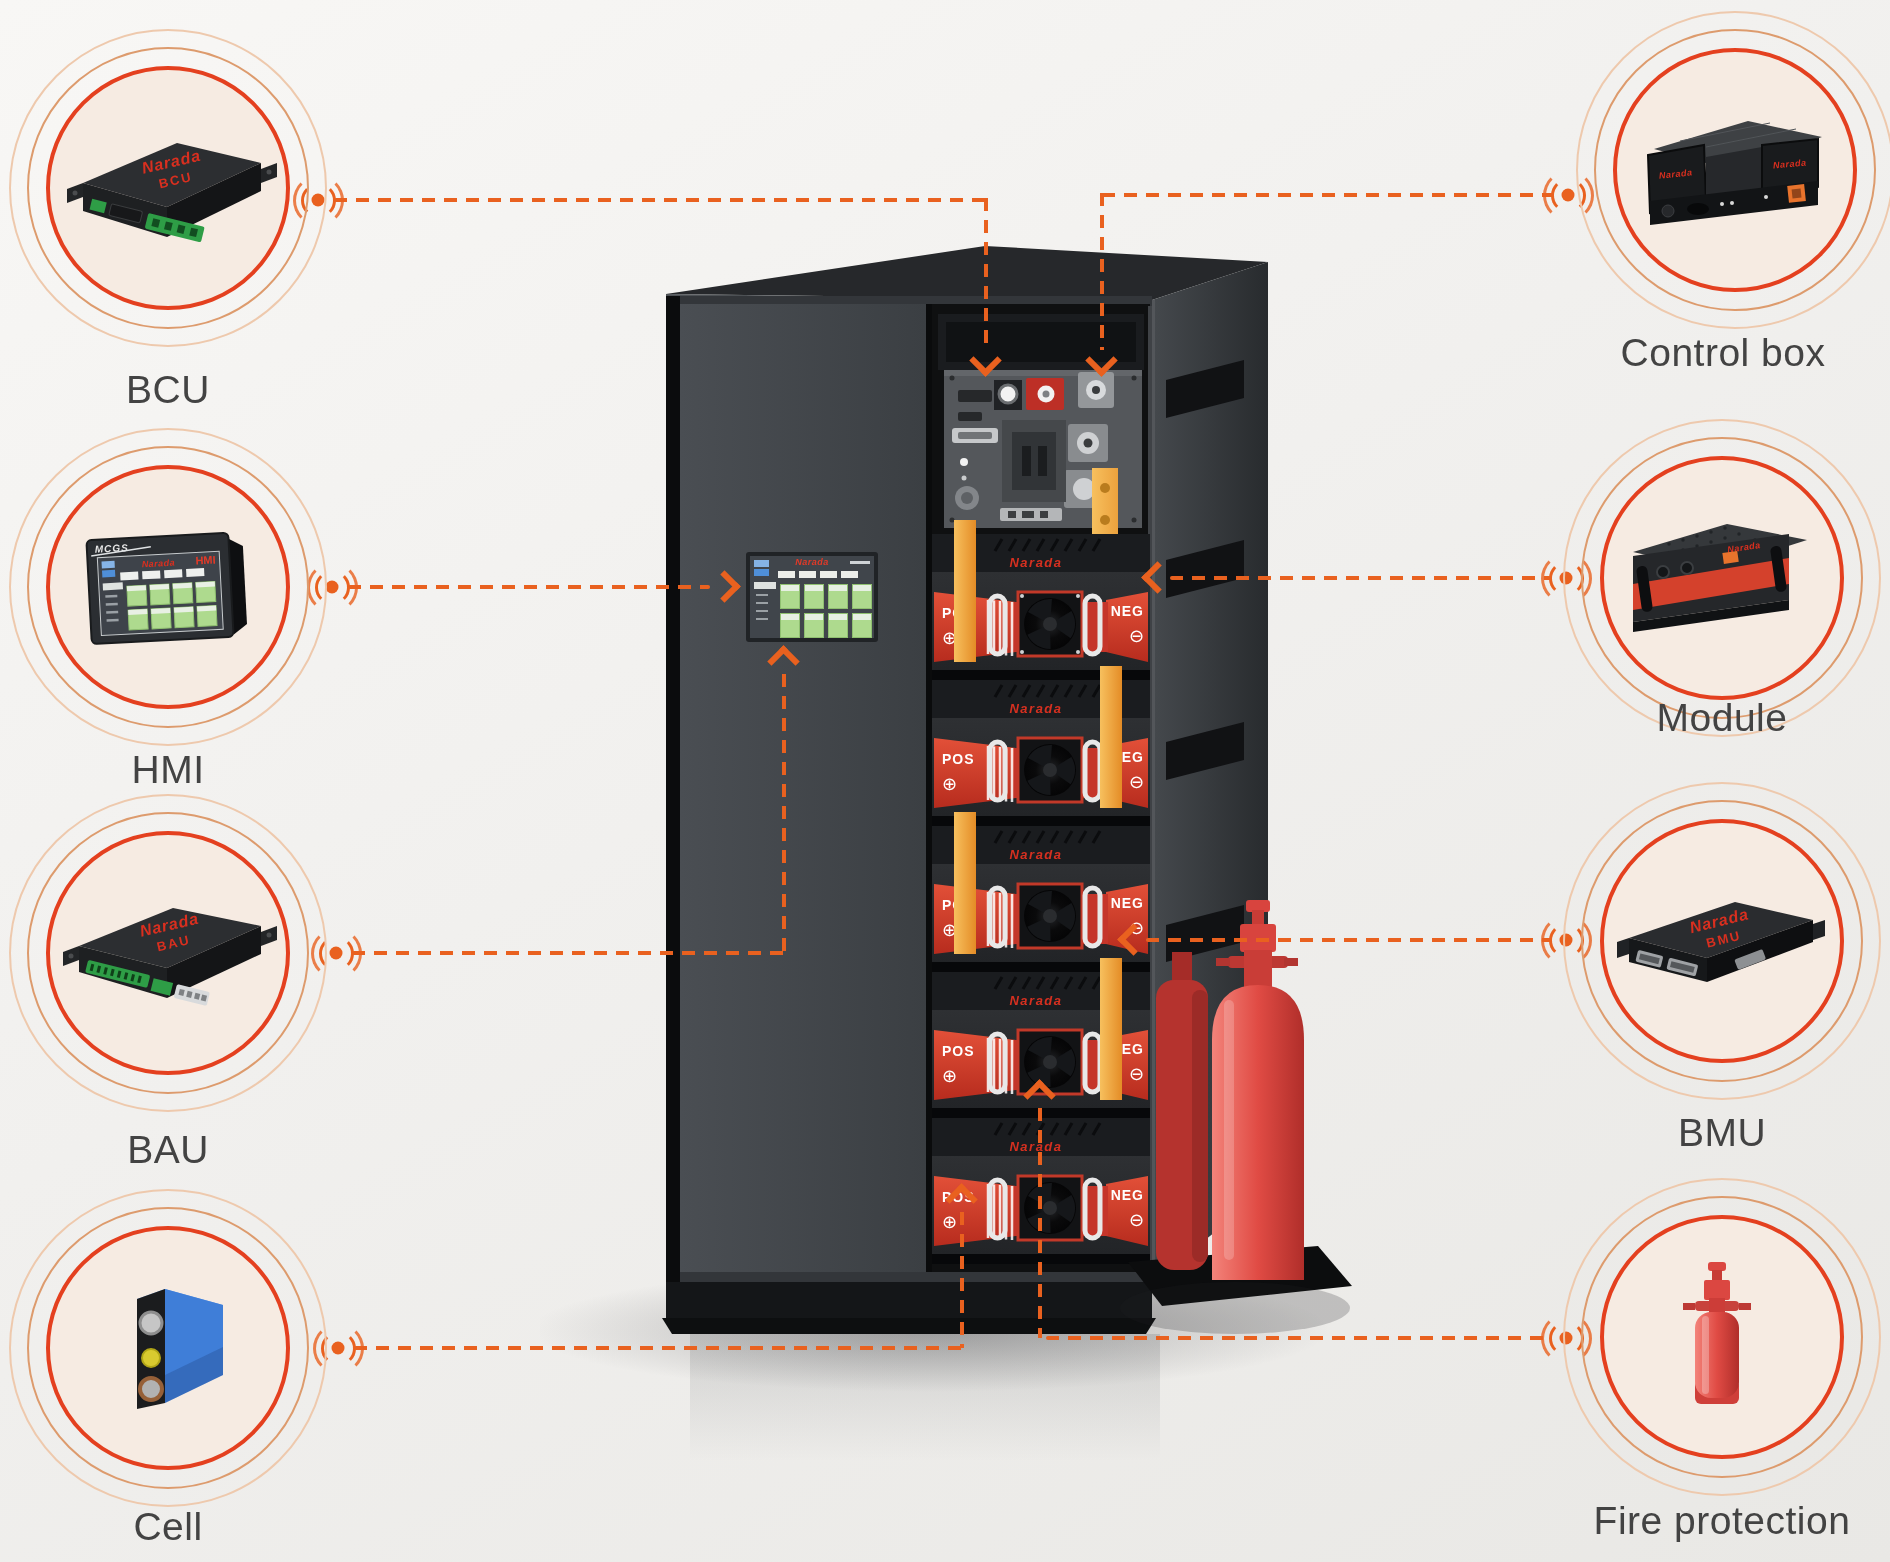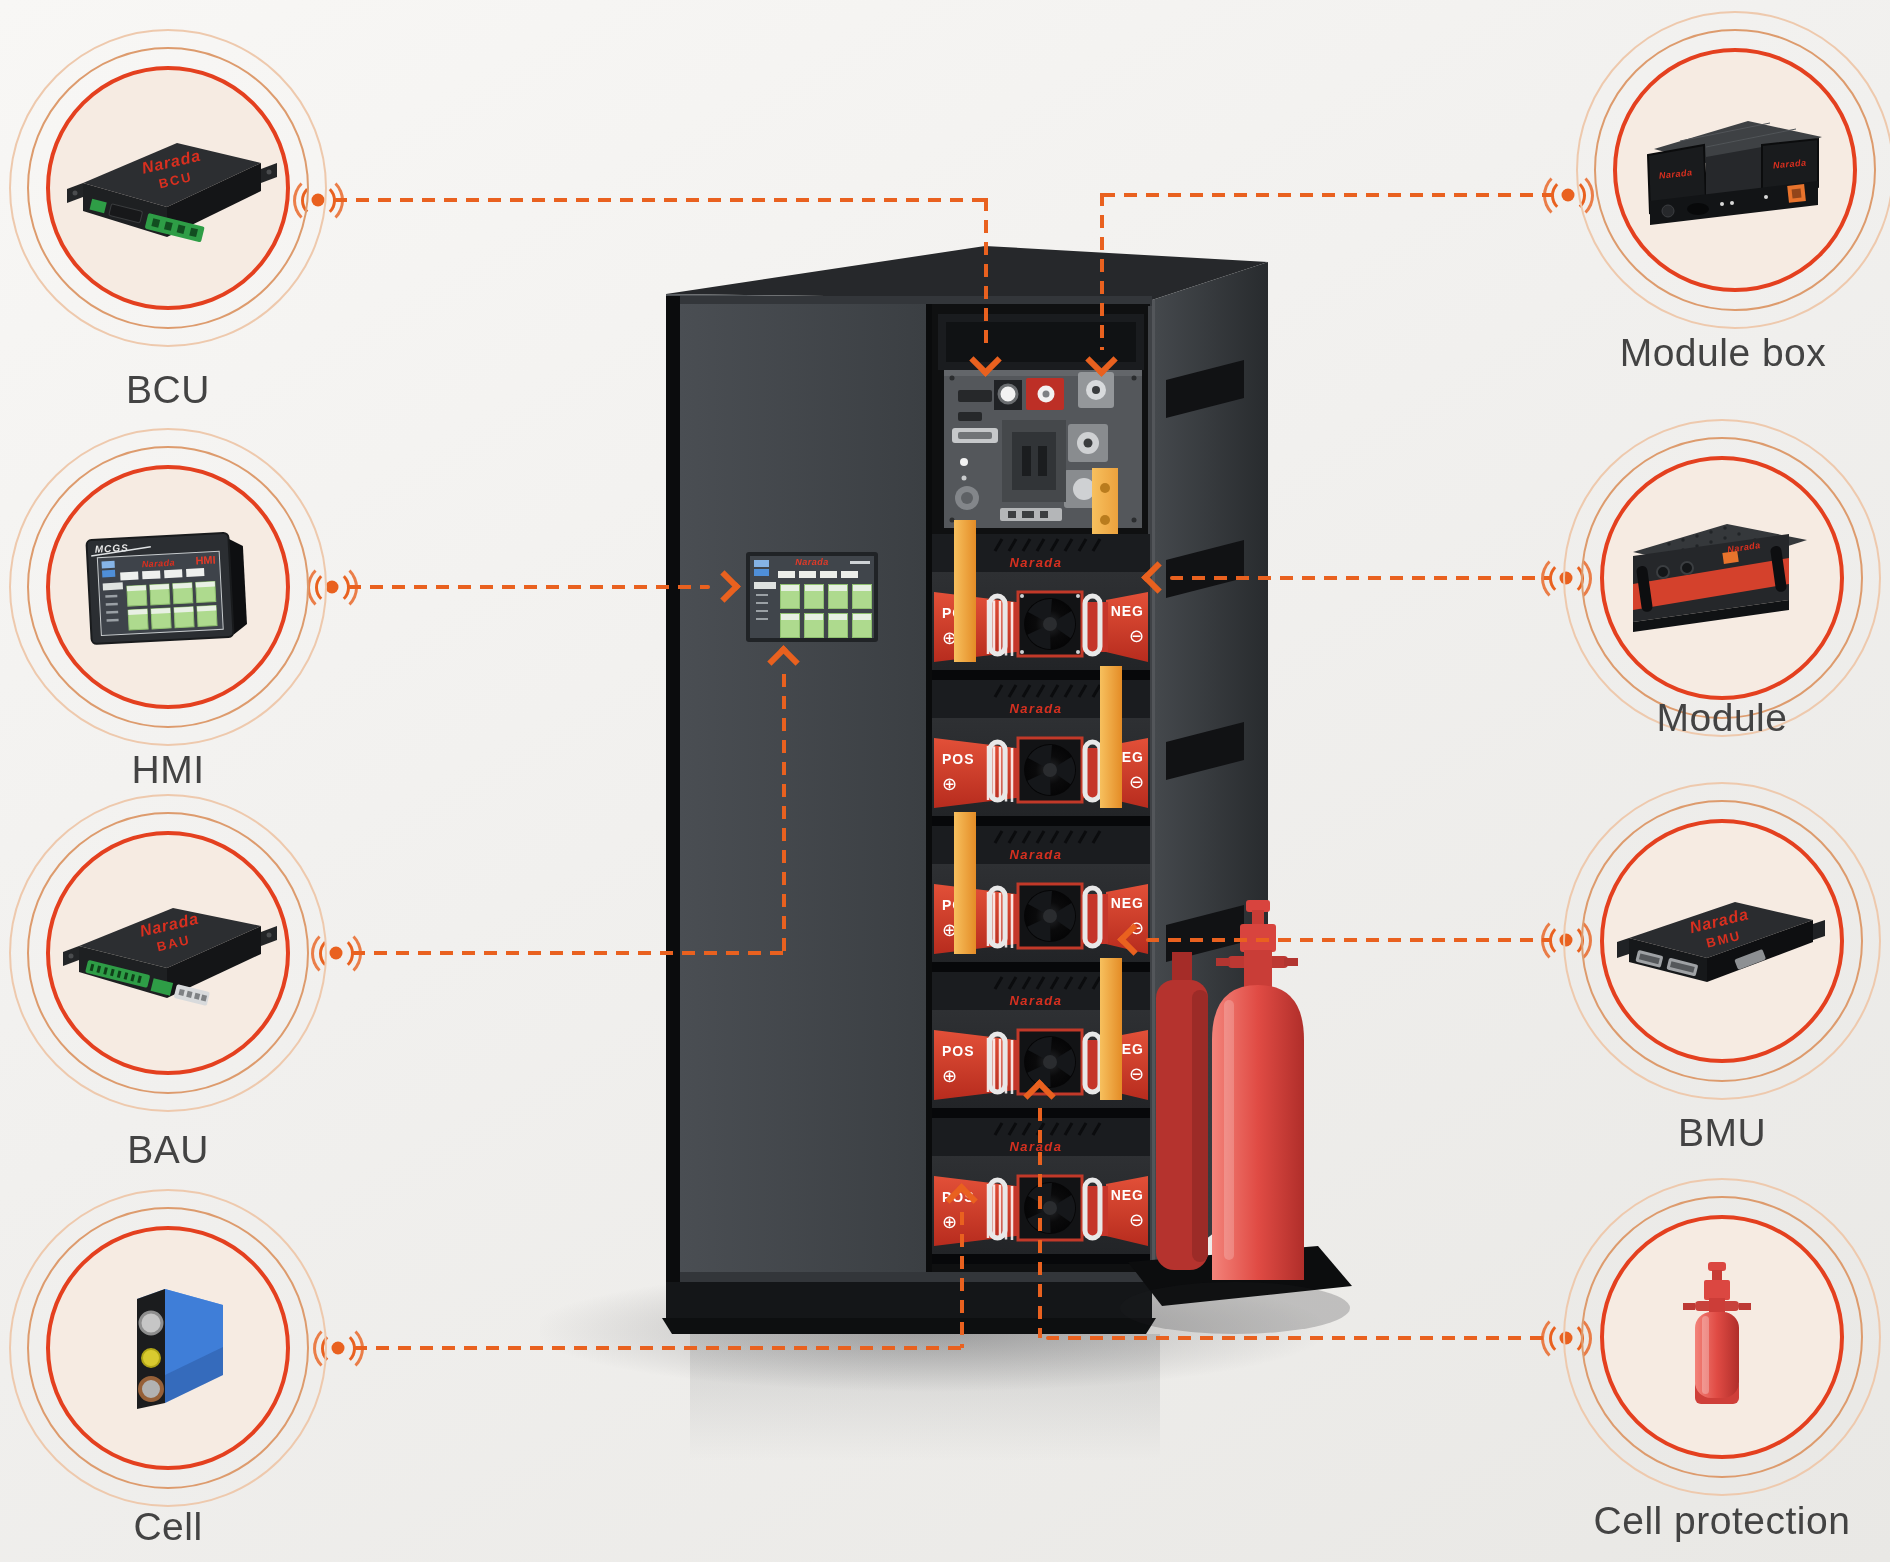--- a/index.html
+++ b/index.html
@@ -546,21 +546,21 @@
           <circle cx="102" cy="119" r="2"></circle>
           <circle cx="112" cy="118" r="2"></circle>
           <circle cx="146" cy="112" r="2"></circle>
         </g>
       <g transform="rotate(-6 176,108)">
         <rect x="168" y="100" width="17" height="17" fill="#e8732c"></rect>
           <rect x="172" y="104" width="9" height="9" fill="#93451a"></rect>
       </g>
     </svg>
   </div>
-  <div class="lbl" style="left:1723px;top:331px">Module box</div>
+  <div class="lbl" style="left:1723px;top:331px">Control box</div>
 
   <div class="callout" style="left:1722px;top:578px">
     <i class="ring r3"></i>
     <i class="ring r2"></i>
     <i class="ring r1"></i>
     <svg class="art" style="margin-top:-5px" width="230" height="170" viewBox="0 0 230 170">
       <polygon points="26,64 120,36 200,52 106,82" fill="#35383b"></polygon>
       <g fill="#212427">
         <circle cx="62" cy="56" r="1.7"></circle>
           <circle cx="76" cy="52" r="1.7"></circle>
@@ -628,15 +628,15 @@
       <rect x="97" y="28" width="26" height="20" rx="2" fill="#db4741"></rect>
       <rect x="76" y="51" width="12" height="7" fill="#bd3934"></rect>
       <rect x="132" y="51" width="12" height="7" fill="#bd3934"></rect>
       <rect x="88" y="49" width="44" height="10" rx="4" fill="#c8423c"></rect>
       <rect x="102" y="46" width="16" height="16" fill="#cc3d38"></rect>
       <rect x="88" y="128" width="44" height="24" rx="6" fill="#cf3f39"></rect>
       <rect x="88" y="60" width="44" height="86" rx="16" fill="url(#gBottle)"></rect>
       <rect x="95" y="64" width="7" height="78" rx="3.5" fill="rgba(255,255,255,.28)"></rect>
     </svg>
   </div>
-  <div class="lbl" style="left:1722px;top:1499px">Cell protection</div>
+  <div class="lbl" style="left:1722px;top:1499px">Fire protection</div>
 
 </div>
 
 </body></html>

